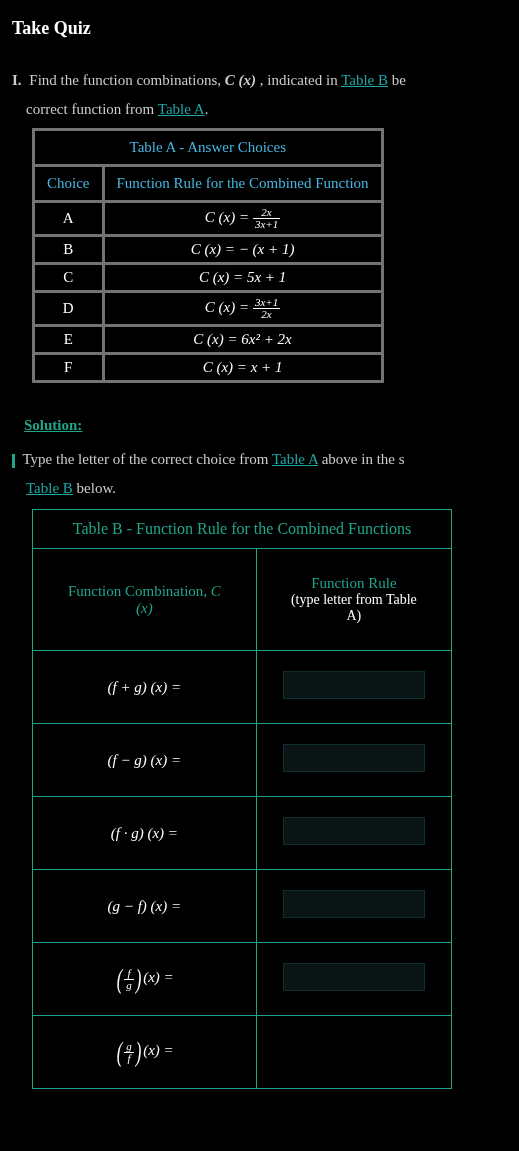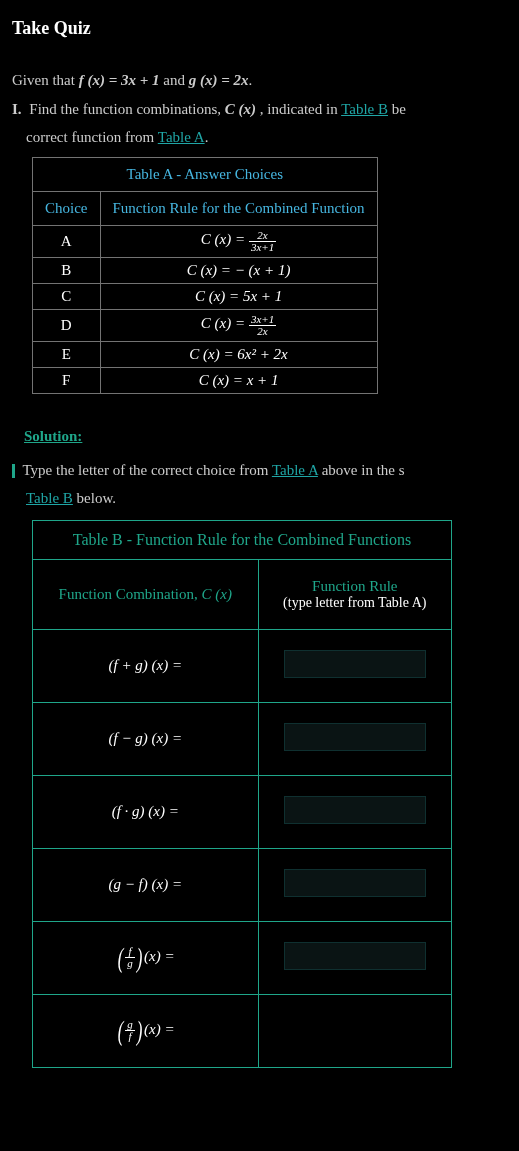--- a/index.html
+++ b/index.html
@@ -3,49 +3,43 @@
 <meta charset="utf-8">
 <style>
 html,body{margin:0;padding:0;background:#000;color:#ddd;font-family:Georgia,'Times New Roman',serif;width:519px}
 .wrap{padding:8px 12px 20px 12px;width:495px}
 .title{color:#fff;font-weight:bold;text-align:left;font-size:18px;margin:10px 0 30px 0}
 .ln{color:#ccc;font-size:15px;margin:6px 0;line-height:1.5}
 .mi{font-style:italic;font-family:'Times New Roman',serif}
 .rn{margin-right:4px;font-weight:bold}
 .lnk{color:#1fa6a6;text-decoration:underline}
 table{border-collapse:collapse;margin:8px 0 10px 20px}
-td,th{border:1px solid #737373;padding:4px 10px;font-size:15px;color:#fff;text-align:center;font-weight:normal}
+td,th{border:3px solid #737373;padding:4px 10px;font-size:15px;color:#fff;text-align:center;font-weight:normal}
 .th{color:#46b6e0;font-size:15px;padding:8px 12px}
 .soln{color:#1fa68a;text-decoration:underline;font-weight:bold;font-size:15px;margin:24px 0 8px 12px;display:inline-block}
 .bar{display:inline-block;width:3px;height:14px;background:#1fa68a;margin-right:4px;vertical-align:middle}
 .frac{display:inline-block;vertical-align:middle;font-size:11px;line-height:1}
 .frac .n{display:block;border-bottom:1px solid #fff;padding:0 2px}
 .frac .d{display:block;padding:0 2px}
 .tblB{border-collapse:collapse;margin:10px 0 0 20px;width:420px}
 .tblB td,.tblB th{border:1px solid #1fa68a;padding:20px 8px;font-size:15px;color:#fff;text-align:center;font-weight:normal}
 .tblB .hb{color:#1fa68a;font-size:16px;padding:10px}
-.tblB .hb2{color:#1fa68a;font-size:15px;padding:18px}
+.tblB .hb2{color:#1fa68a;font-size:15px;padding:26px}
 .inp{background:#0a1414;border:1px solid #0f3030;width:140px;height:26px;display:inline-block}
 .rowf{font-style:italic;font-family:'Times New Roman',serif;font-size:16px}
 .pa{display:inline-block;font-size:28px;vertical-align:middle;transform:scaleX(.6)}
 </style>
 </head>
 <body>
 <div class="wrap">
 
 
 
 <div class="title">Take Quiz</div>
 
-<div class="ln">
-  <span>Given that  </span>
-  <span class="mi" style="font-weight:bold">f (x) = 3x + 1</span>
-  <span>  and  </span>
-  <span class="mi" style="font-weight:bold">g (x) = 2x</span>.
-</div>
 
 <div class="ln">
   <span class="rn">I.</span>
   <span> Find the function combinations, </span>
   <span class="mi" style="font-weight:bold">C (x)</span>
   <span>, indicated in </span>
   <span class="lnk">Table B</span>
   <span> be</span>
 </div>
 <div class="ln" style="margin-left:14px">

